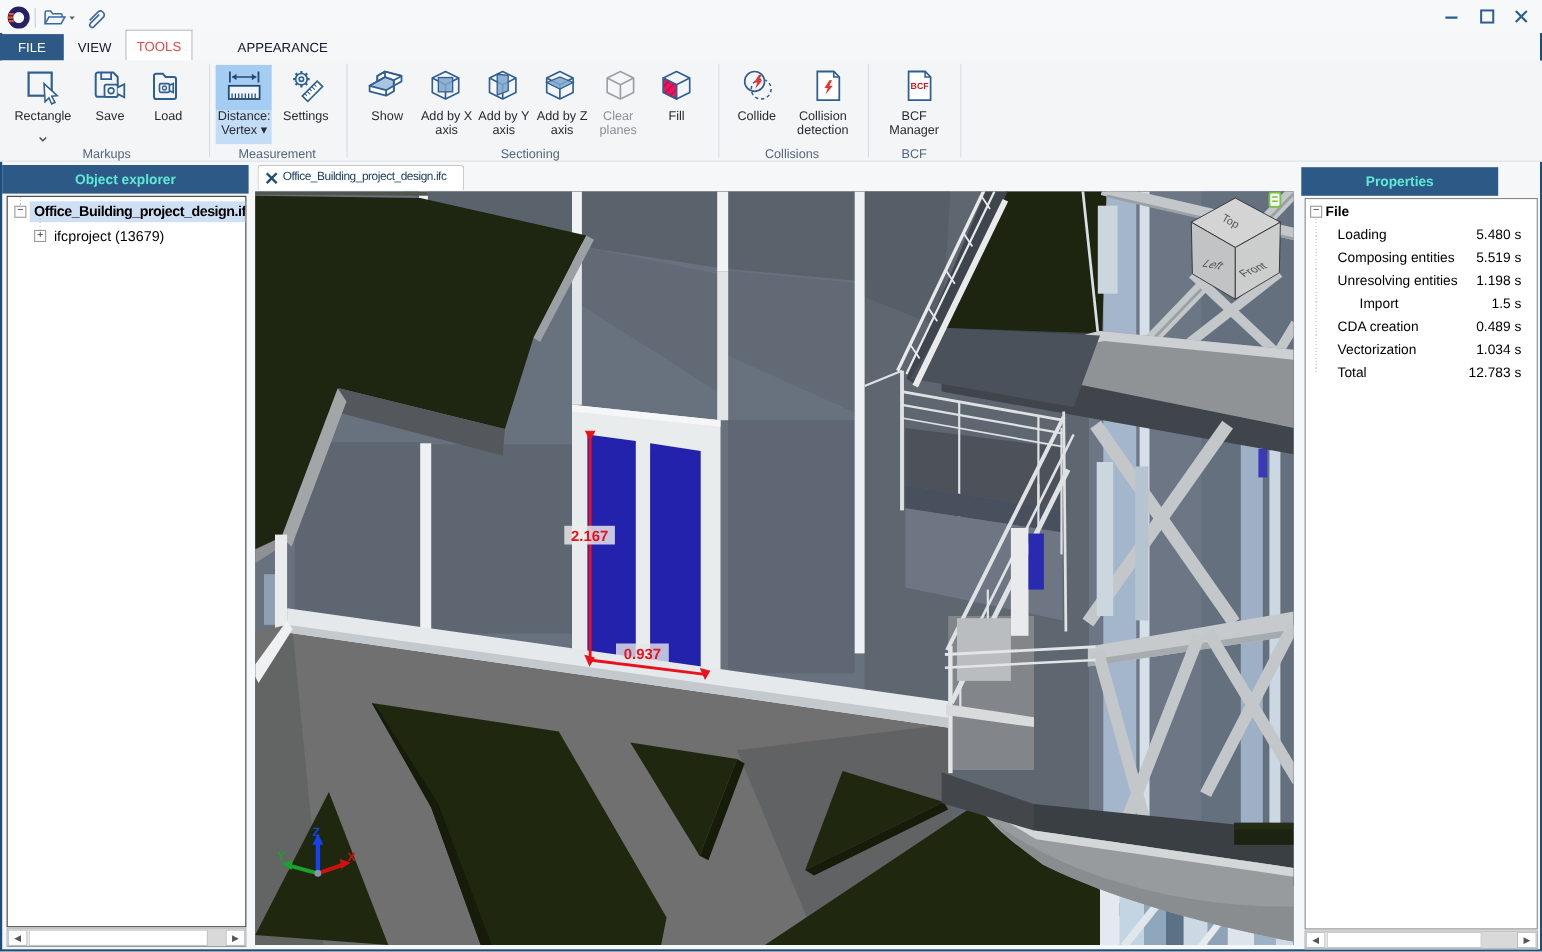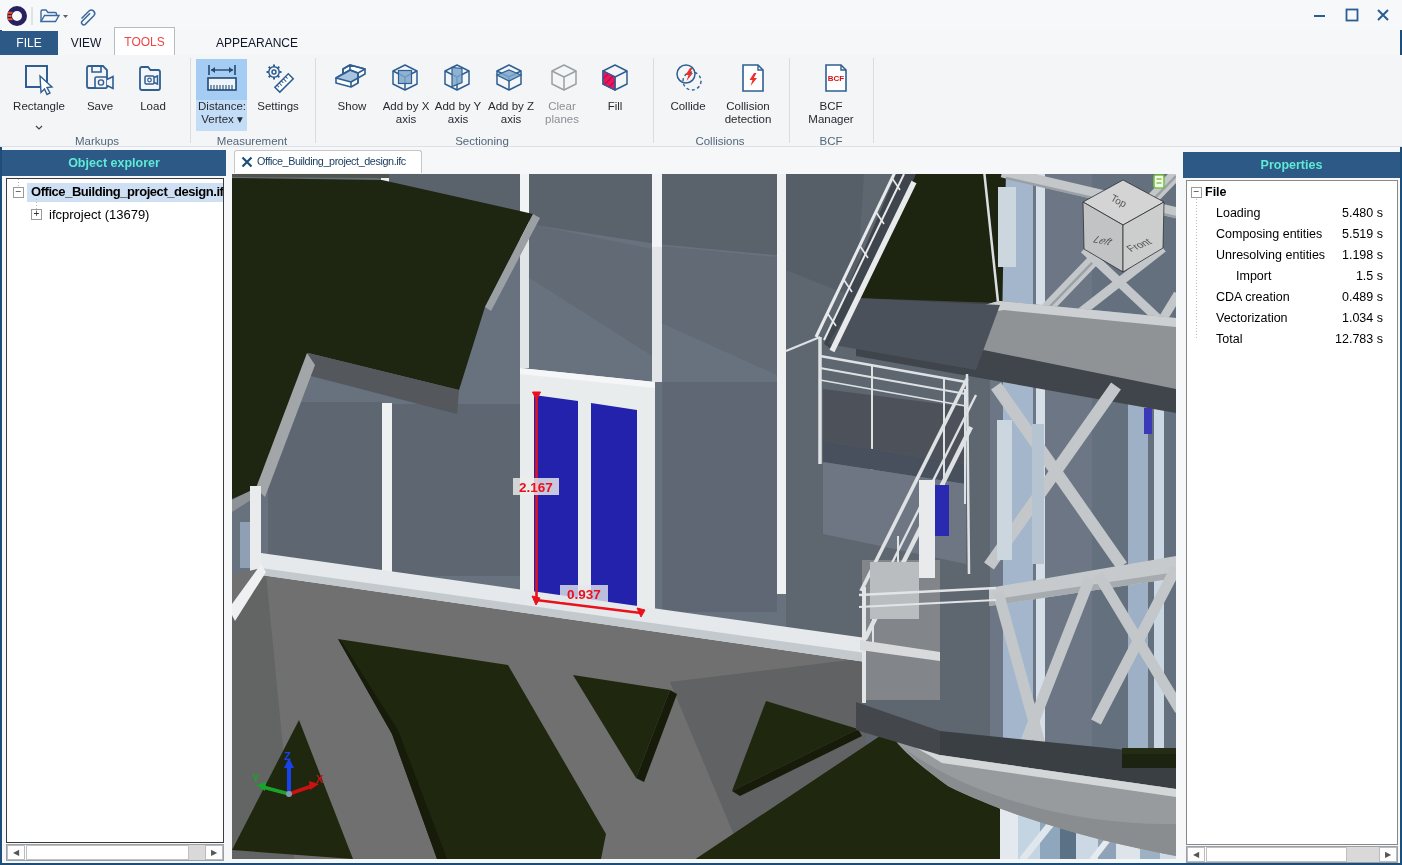--- a/index.html
+++ b/index.html
@@ -252,21 +252,21 @@
   <div class="pm" style="left:24px;top:30px;">+</div>
   <div class="trow" style="left:42px;top:28px;font-size:13px;">ifcproject (13679)</div>
 </div>
 <div class="sbar" style="left:6px;top:844px;width:218px;">
   <div class="sbtn" style="left:0;">◀</div>
   <div class="abs" style="left:19px;top:0;width:163px;height:15px;background:#fff;border:1px solid #c0c0c0;box-sizing:border-box;"></div>
   <div class="abs" style="left:182px;top:0;width:17px;height:15px;background:#d9d9d9;"></div>
   <div class="sbtn" style="left:198px;">▶</div>
 </div>
 
-<div class="phead" style="left:1183px;top:152px;width:217px;">Properties</div>
+<div class="phead" style="left:1183px;top:152px;width:179px;">Properties</div>
 <div class="pbody" style="left:1186px;top:180px;width:212px;height:665px;border-color:#888;">
   <div class="abs" style="left:9px;top:18px;width:1px;height:140px;background-image:repeating-linear-gradient(#bbb 0 1px,transparent 1px 3px);"></div>
   <div class="pm" style="left:4px;top:6px;">−</div>
   <div class="trow" style="left:18px;top:4px;font-weight:bold;">File</div>
   <div class="trow" style="left:29px;top:25px;text-align:right;">Loading</div>
     <div class="trow" style="right:14px;top:25px;">5.480 s</div>
   <div class="trow" style="left:29px;top:46px;">Composing entities</div>
     <div class="trow" style="right:14px;top:46px;">5.519 s</div>
   <div class="trow" style="left:29px;top:67px;">Unresolving entities</div>
     <div class="trow" style="right:14px;top:67px;">1.198 s</div>

